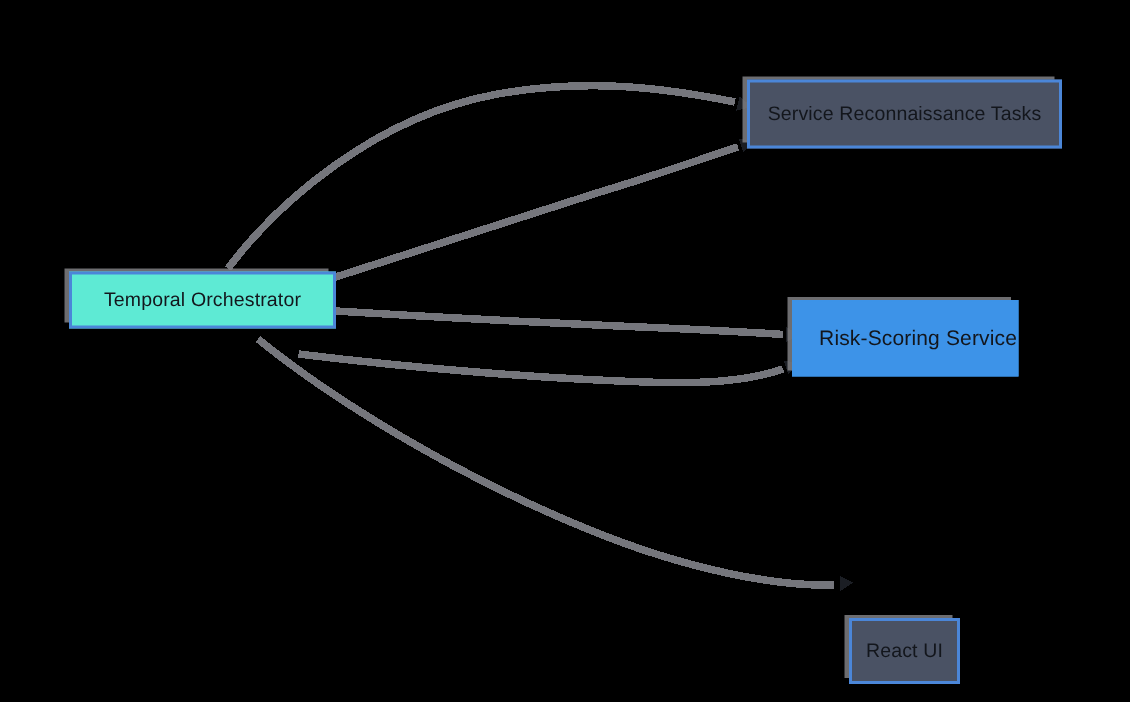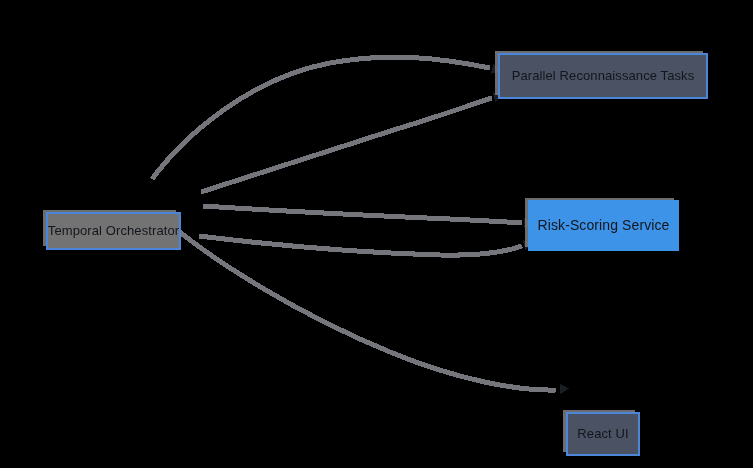--- a/index.html
+++ b/index.html
@@ -83,29 +83,29 @@
       <g>
         <path d="M 199 236 C 280 246, 370 253, 440 255 C 480 256, 505 252, 522 246" fill="none" stroke="#75767c" stroke-width="5" stroke-linecap="butt"></path>
         <polygon points="0,-5 9,0 0,5" fill="#1b1e24" transform="translate(524,245) rotate(-18)"></polygon>
       </g>
       <g>
         <path d="M 172 226 C 220 265, 300 315, 390 352 C 460 381, 520 391, 556 390" fill="none" stroke="#75767c" stroke-width="5" stroke-linecap="butt"></path>
         <polygon points="0,-5 9,0 0,5" fill="#1b1e24" transform="translate(560,389) rotate(-4)"></polygon>
       </g>
     </svg>
 
-  <div class="node node-dark" style="left: 46px; top: 181px; width: 135px; height: 38px; background: #737373; border-color: rgb(75, 134, 216); margin-top: 31px;">
+  <div class="node node-dark" style="left: 46px; top: 181px; width: 178px; height: 38px; background: #5eead4; border-color: rgb(75, 134, 216);">
     <span class="node-label">Temporal Orchestrator</span>
   </div>
 
   <div class="node node-dark" style="left: 498px; top: 53px; width: 210px; height: 46px; background: rgb(74, 82, 100); border-color: rgb(75, 134, 216);">
-    <span class="node-label">Parallel Reconnaissance Tasks</span>
+    <span class="node-label">Service Reconnaissance Tasks</span>
   </div>
 
-  <div class="node node-blue" style="left: 528px; top: 200px; width: 151px; height: 51px; background: rgb(61, 147, 232); border-color: rgb(61, 147, 232);">
+  <div class="node node-blue" style="left: 528px; top: 200px; width: 151px; height: 51px; background: rgb(61, 147, 232); border-color: rgb(61, 147, 232); justify-content: flex-end;">
     <span class="node-label">Risk-Scoring Service</span>
   </div>
 
   <div class="node node-dark" style="left: 566px; top: 375px; width: 74px; height: 44px; background: rgb(74, 82, 100); border-color: rgb(75, 134, 216); margin-top: 37px;">
     <span class="node-label">React UI</span>
   </div>
 
 </div>
 
 </body></html>

